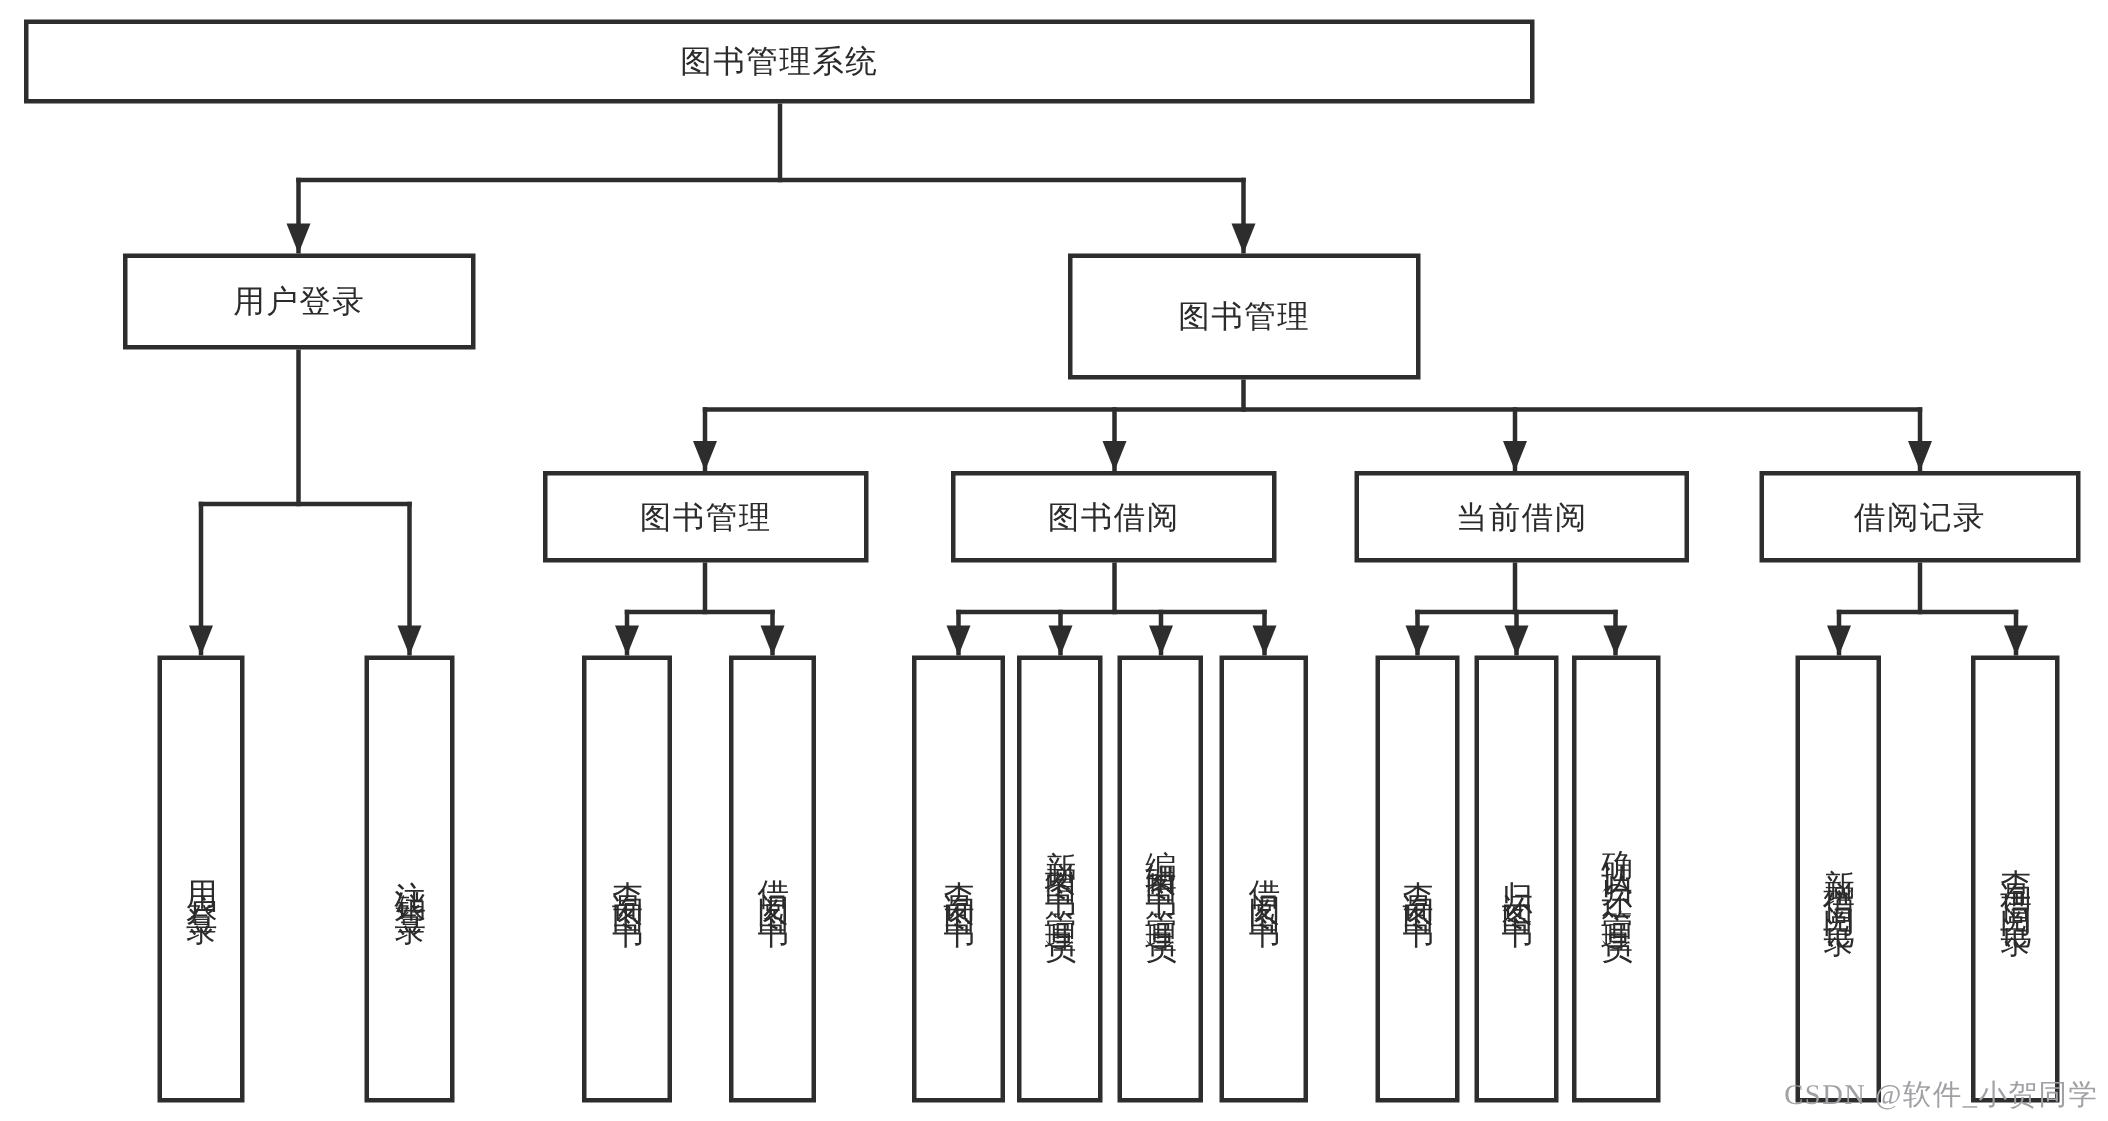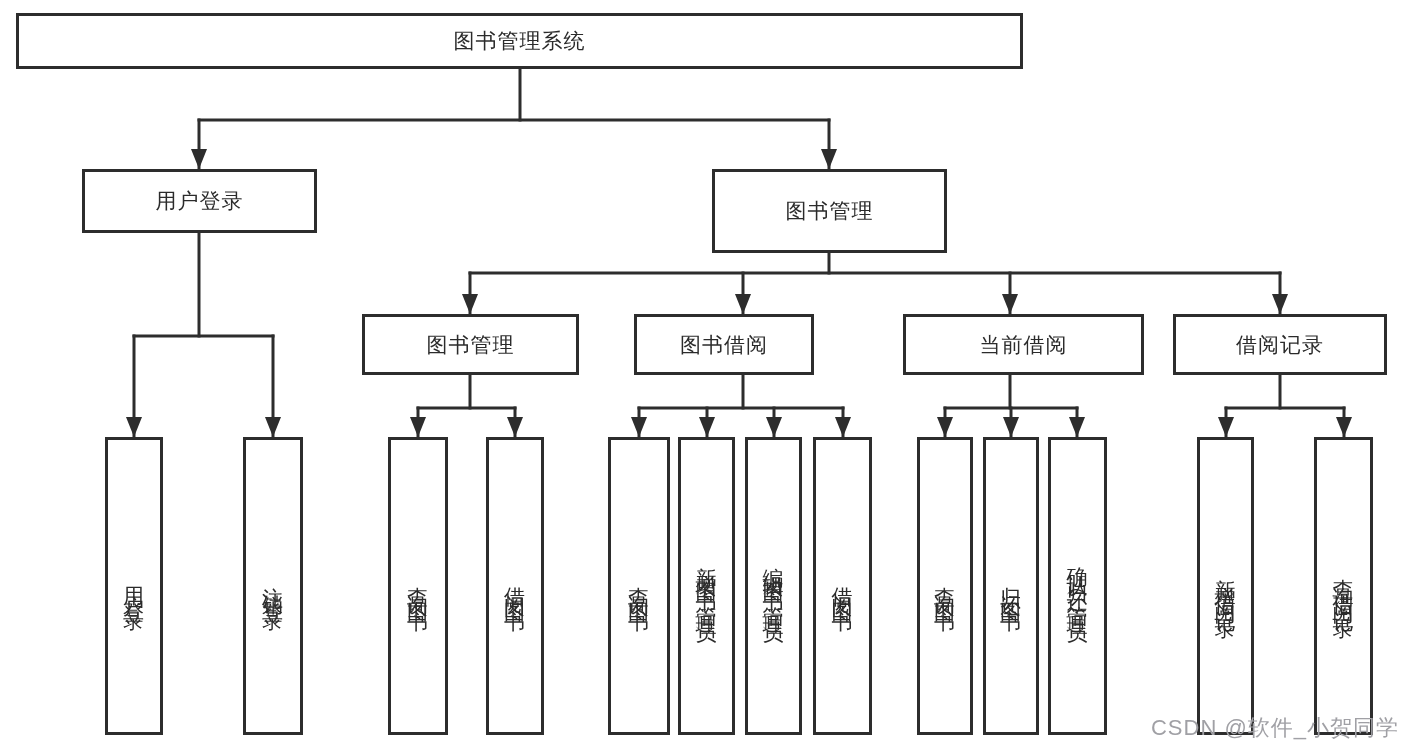--- a/index.html
+++ b/index.html
@@ -1,34 +1,34 @@
 <!DOCTYPE html>
 <html><head>
 <meta charset="utf-8">
 <style>
   html,body{margin:0;padding:0;background:#ffffff;}
   .stage{
     position:relative;width:1405px;height:747px;background:#ffffff;overflow:hidden;
-    font-family:Liberation Sans, sans-serif;
+    font-family:Liberation Serif, serif;
   }
   .wires{position:absolute;left:0;top:0;z-index:1;}
   .box{
     position:absolute;z-index:2;background:#ffffff;border:3px solid #2d2d2d;
     box-sizing:border-box;display:flex;align-items:center;justify-content:center;
   }
   .hlabel{
     font-size:21px;color:#2b2b2b;letter-spacing:1px;white-space:nowrap;
   }
   .vlabel{
     writing-mode:vertical-rl;text-orientation:mixed;
     font-size:21px;color:#2b2b2b;letter-spacing:8px;line-height:1;
   }
   .watermark{
     position:absolute;right:6px;bottom:4px;z-index:3;
-    font-size:22px;color:#a0a0a5;letter-spacing:1px;white-space:nowrap;
+    font-size:19px;color:#a0a0a5;letter-spacing:1px;white-space:nowrap;
   }
 </style>
 </head>
 <body>
 
 <div class="stage">
 
   <svg class="wires" width="1405" height="747" viewBox="0 0 1405 747">
     <defs>
       <marker id="arw" markerUnits="userSpaceOnUse" markerWidth="22" markerHeight="18" viewBox="0 0 22 18" refX="20" refY="9" orient="auto">
@@ -100,24 +100,24 @@
   <div class="box" style="left:82px;top:169px;width:235px;height:64px;">
     <span class="hlabel">用户登录</span>
   </div>
   <div class="box" style="left:712px;top:169px;width:235px;height:84px;">
     <span class="hlabel">图书管理</span>
   </div>
 
   <div class="box" style="left:362px;top:314px;width:217px;height:61px;">
     <span class="hlabel">图书管理</span>
   </div>
-  <div class="box" style="left:634px;top:314px;width:180px;height:61px;">
+  <div class="box" style="left:634px;top:314px;width:217px;height:61px;">
     <span class="hlabel">图书借阅</span>
   </div>
-  <div class="box" style="left:903px;top:314px;width:241px;height:61px;align-items:center;">
+  <div class="box" style="left:903px;top:314px;width:223px;height:61px;align-items:center;">
     <span class="hlabel">当前借阅</span>
   </div>
   <div class="box" style="left:1173px;top:314px;width:214px;height:61px;">
     <span class="hlabel">借阅记录</span>
   </div>
 
   <div class="box" style="left:105px;top:437px;width:58px;height:298px;">
     <span class="vlabel">用户登录</span>
   </div>
   <div class="box" style="left:243px;top:437px;width:60px;height:298px;">

